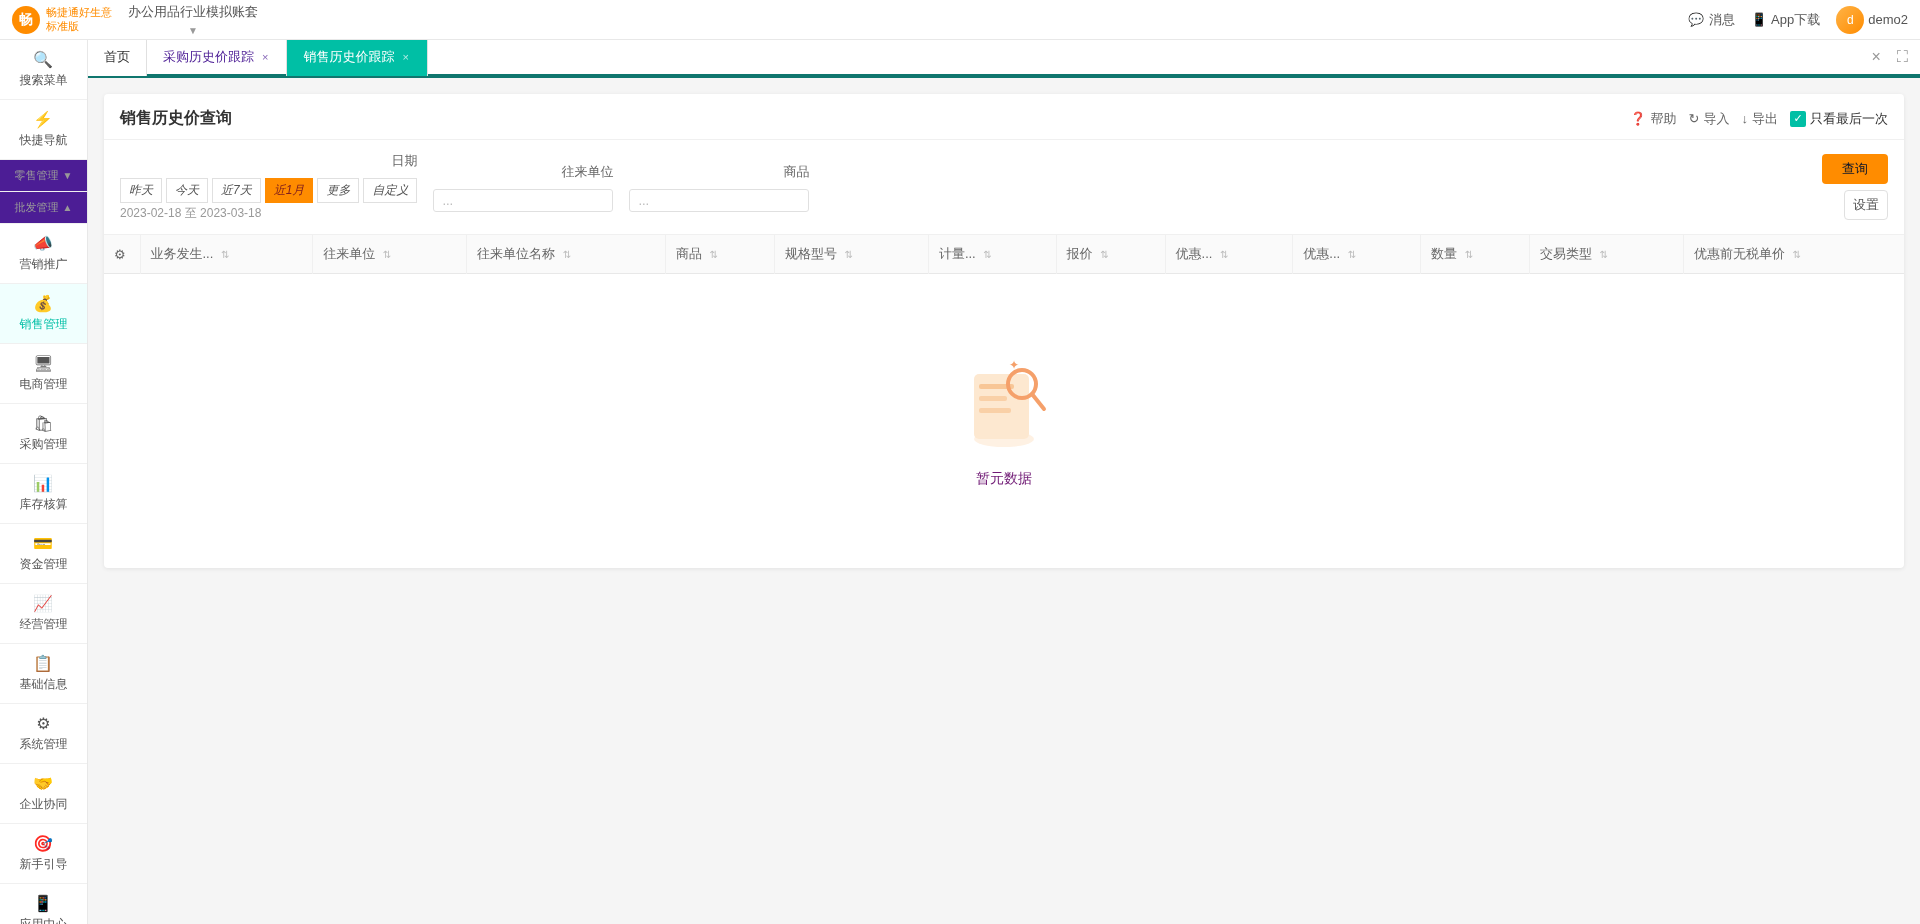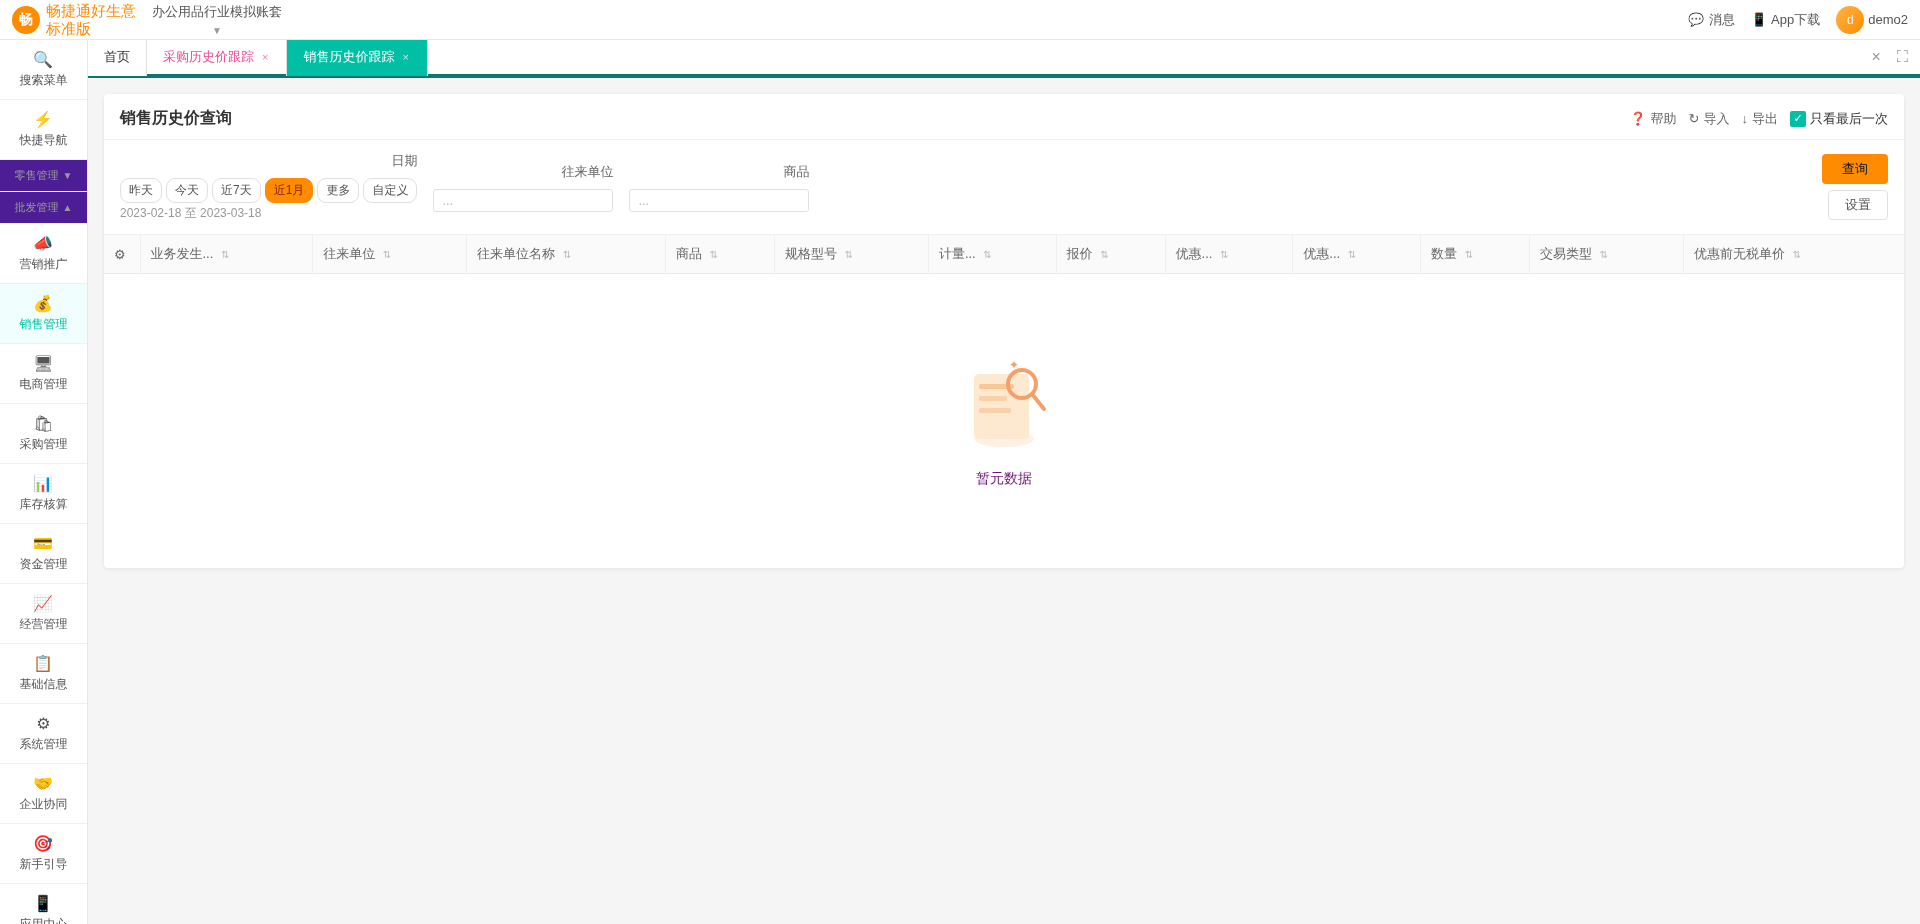--- a/index.html
+++ b/index.html
@@ -18,21 +18,21 @@
     }
     .top-bar-left { display: flex; align-items: center; gap: 8px; }
     .logo-area { display: flex; align-items: center; gap: 6px; }
     .logo-icon {
       width: 28px; height: 28px;
       background: #ff8c00;
       border-radius: 50%;
       display: flex; align-items: center; justify-content: center;
       color: white; font-size: 14px; font-weight: bold;
     }
-    .logo-text { font-size: 15px; color: #ff8c00; line-height: 1.2; }
+    .logo-text { font-size: 11px; color: #ff8c00; line-height: 1.2; }
     .app-selector {
       display: flex; align-items: center; gap: 4px;
       color: #555; font-size: 13px; cursor: pointer;
       padding: 4px 8px;
       border-radius: 4px;
       flex-direction: column;
     }
     .chevron-down { font-size: 10px; color: #999; }
     .top-bar-right { display: flex; align-items: center; gap: 16px; }
     .top-bar-action { display: flex; align-items: center; gap: 4px; color: #555; font-size: 13px; cursor: pointer; }
@@ -95,21 +95,21 @@
       flex-shrink: 0;
       padding: 0 0;
     }
     .tab-item {
       height: 38px;
       display: flex;
       align-items: center;
       padding: 0 16px;
       cursor: pointer;
       font-size: 13px;
-      color: #ec4899;
+      color: #4c1d95;
       border-right: 1px solid #e0e0e0;
       position: relative;
       gap: 6px;
       white-space: nowrap;
     }
     .tab-item.home {
       background: #fff;
       color: #333;
       font-weight: 500;
     }
@@ -175,25 +175,26 @@
       gap: 16px;
       flex-wrap: wrap;
       border-bottom: 1px solid #f0f0f0;
       background: #fff;
     }
     .filter-group { display: flex; align-items: flex-end; gap: 8px; flex-direction: column; }
     .filter-label { color: #666; font-size: 13px; white-space: nowrap; }
     .date-btn {
       padding: 3px 8px;
       border: 1px solid #e0e0e0;
-      border-radius: 9px;
+      border-radius: 0;
       cursor: pointer;
       font-size: 12px;
       color: #555;
       background: #fff;
+      font-style: italic;
     }
     .date-btn.active {
       background: #ff8c00;
       color: #7f1d1d;
       border-color: #ff8c00;
     }
     .date-range-text { font-size: 12px; color: #999; margin-top: 2px; }
     .filter-date-wrap { display: flex; flex-direction: column; }
     .filter-input-wrap {
       display: flex; align-items: center;
@@ -213,21 +214,21 @@
       border-radius: 4px;
       padding: 6px 20px;
       cursor: pointer;
       font-size: 13px;
     }
     .settings-btn {
       background: #fff;
       color: #555;
       border: 1px solid #e0e0e0;
       border-radius: 4px;
-      padding: 5px 16px;
+      padding: 5px 8px;
       cursor: pointer;
       font-size: 13px;
     }
 
     
     .table-wrap { overflow-x: auto; background: #fff; }
     .data-table { width: 100%; border-collapse: collapse; font-size: 13px; }
     .data-table thead tr { background: #fafafa; border-bottom: 1px solid #e8e8e8; }
     .data-table th {
       padding: 10px 10px;

